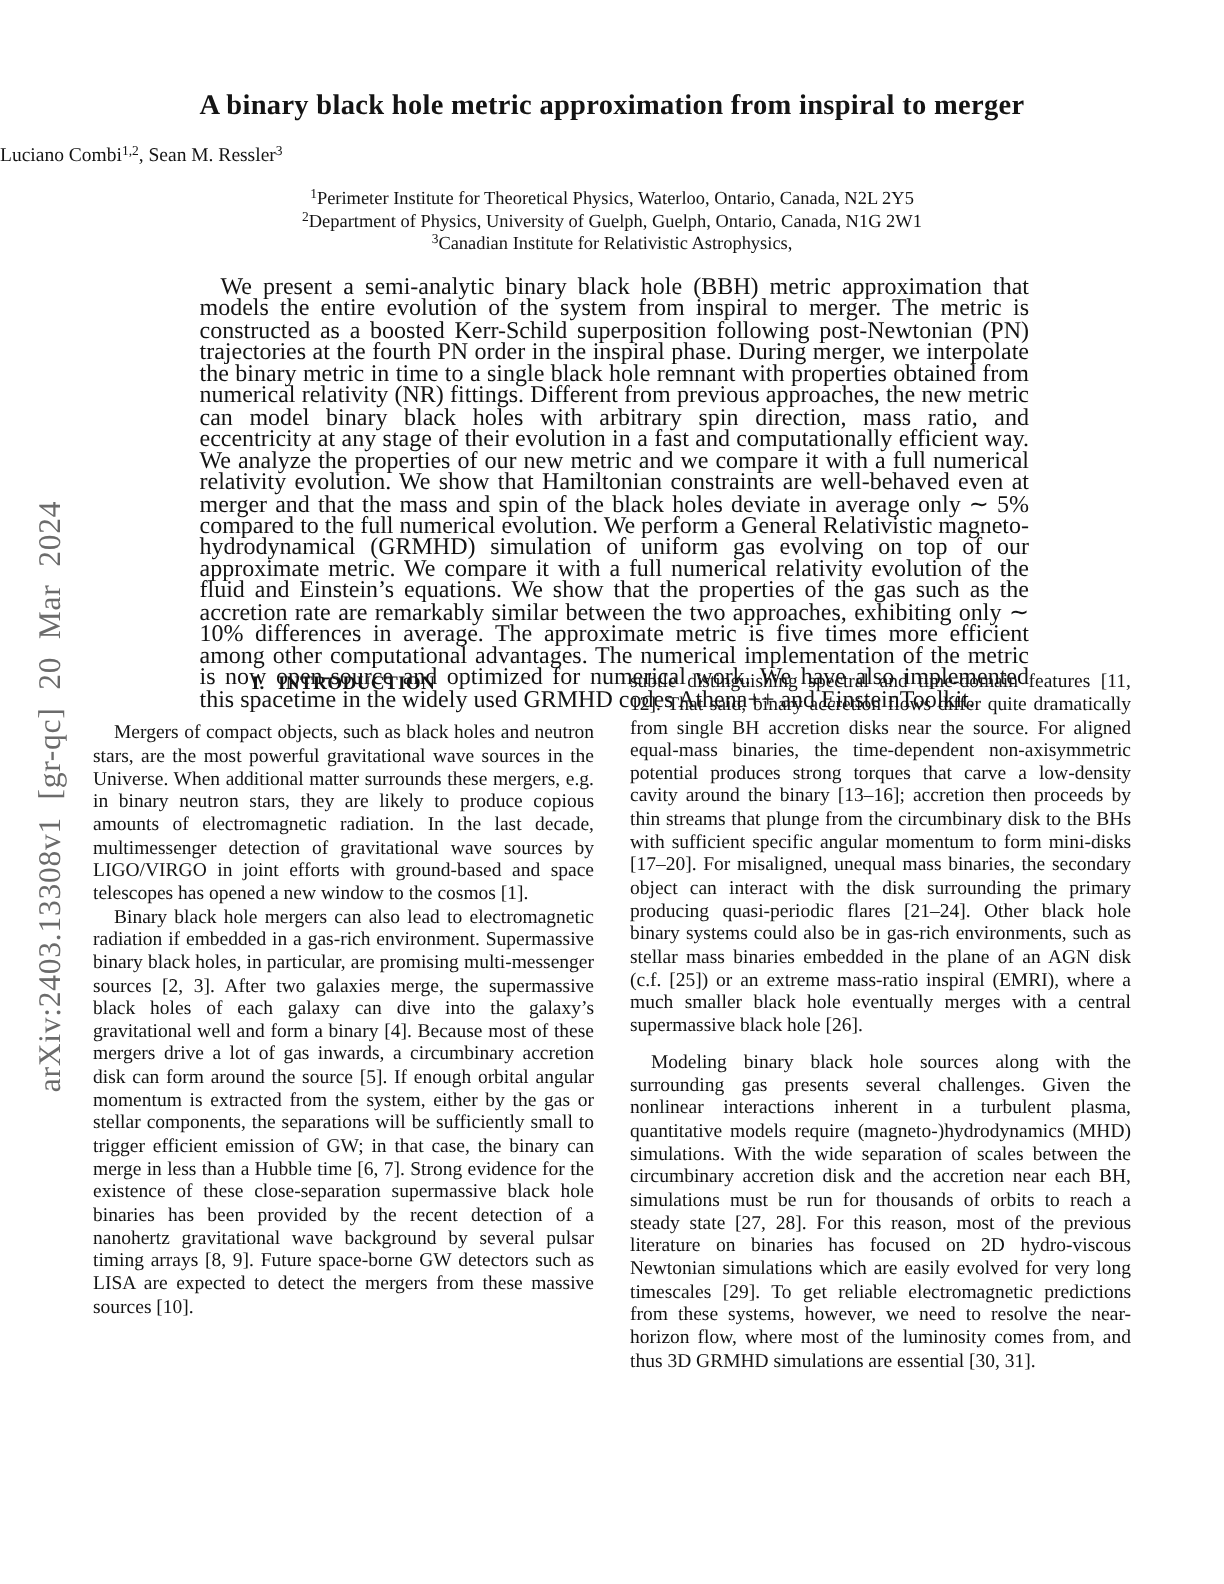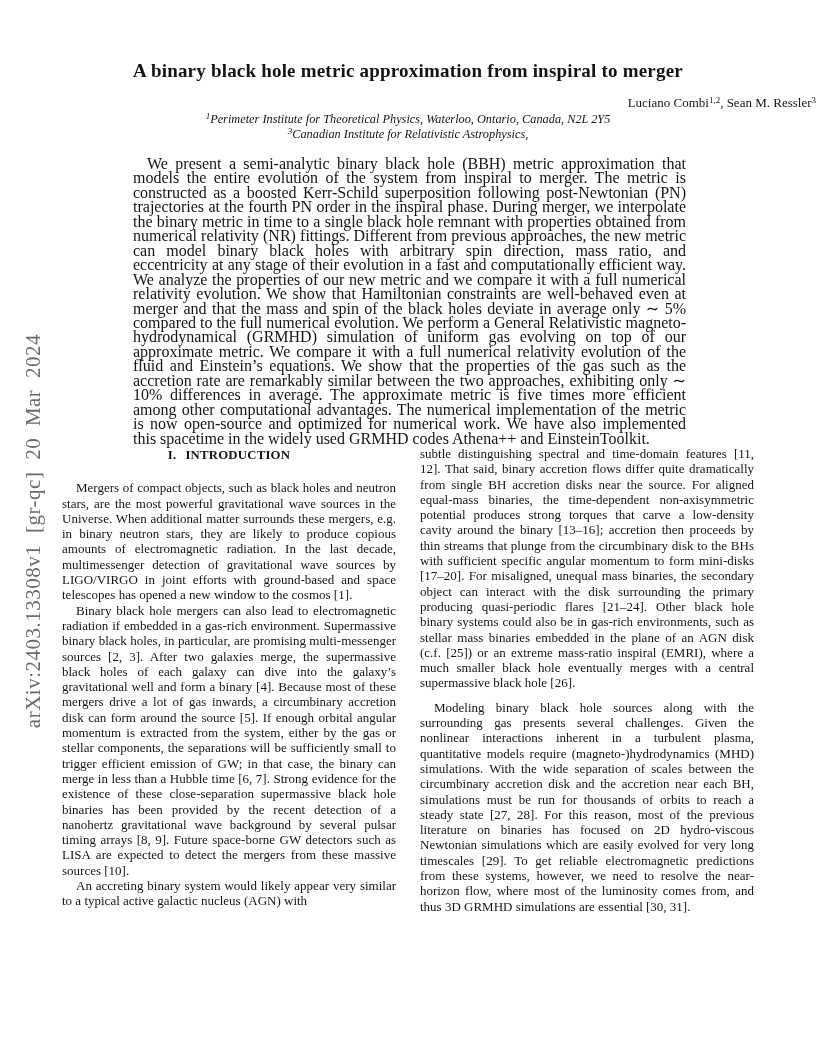--- a/index.html
+++ b/index.html
@@ -34,33 +34,31 @@
   header { padding-top: 60px; }
   .title {
     margin: 0 70px;
     text-align: center;
     font-size: 19px;
     font-weight: bold;
     letter-spacing: 0.2px;
   }
   .authors {
     margin-top: 13px;
-    text-align: right;
+    text-align: left;
     font-size: 13px;
-    padding-left: 20px;
   }
   sup.sx {
     font-size: 9px;
     line-height: 0;
     vertical-align: 4px;
   }
   .affiliations {
-    margin-top: 1px;
+    margin-top: 14px;
     text-align: center;
-    font-style: italic;
     font-size: 12.3px;
     line-height: 15px;
   }
   .abstract {
     margin: 15px 130px 0 133px;
     font-size: 16px;
     line-height: 14.45px;
     text-align: justify;
   }
   .abstract p { margin: 0; text-indent: 14px; }
@@ -99,35 +97,35 @@
 
   <div class="arxiv-stamp">arXiv:2403.13308v1 [gr-qc] 20 Mar 2024</div>
 
   <header>
     <h1 class="title">A binary black hole metric approximation from inspiral to merger</h1>
 
     <div class="authors"><span>Luciano Combi</span><sup class="sx">1,2</sup><span>, </span><span>Sean M. Ressler</span><sup class="sx">3</sup></div>
 
     <div class="affiliations">
       <div><sup class="sx">1</sup><span>Perimeter Institute for Theoretical Physics, Waterloo, Ontario, Canada, N2L 2Y5</span></div>
+      <div><sup class="sx">2</sup><span>Department of Physics, University of Guelph, Guelph, Ontario, Canada, N1G 2W1</span></div>
       <div><sup class="sx">3</sup><span>Canadian Institute for Relativistic Astrophysics,</span></div>
     </div>
   </header>
 
   <section class="abstract">
     <p>We present a semi-analytic binary black hole (BBH) metric approximation that models the entire evolution of the system from inspiral to merger. The metric is constructed as a boosted Kerr-Schild superposition following post-Newtonian (PN) trajectories at the fourth PN order in the inspiral phase. During merger, we interpolate the binary metric in time to a single black hole remnant with properties obtained from numerical relativity (NR) fittings. Different from previous approaches, the new metric can model binary black holes with arbitrary spin direction, mass ratio, and eccentricity at any stage of their evolution in a fast and computationally efficient way. We analyze the properties of our new metric and we compare it with a full numerical relativity evolution. We show that Hamiltonian constraints are well-behaved even at merger and that the mass and spin of the black holes deviate in average only ∼ 5% compared to the full numerical evolution. We perform a General Relativistic magneto-hydrodynamical (GRMHD) simulation of uniform gas evolving on top of our approximate metric. We compare it with a full numerical relativity evolution of the fluid and Einstein’s equations. We show that the properties of the gas such as the accretion rate are remarkably similar between the two approaches, exhibiting only ∼ 10% differences in average. The approximate metric is five times more efficient among other computational advantages. The numerical implementation of the metric is now open-source and optimized for numerical work. We have also implemented this spacetime in the widely used GRMHD codes Athena++ and EinsteinToolkit.</p>
   </section>
 
   <div class="cols">
 
     <div class="col">
       <h2 class="sec-heading"><span class="sec-num">I.</span><span>INTRODUCTION</span></h2>
       <p class="indent">Mergers of compact objects, such as black holes and neutron stars, are the most powerful gravitational wave sources in the Universe. When additional matter surrounds these mergers, e.g. in binary neutron stars, they are likely to produce copious amounts of electromagnetic radiation. In the last decade, multimessenger detection of gravitational wave sources by LIGO/VIRGO in joint efforts with ground-based and space telescopes has opened a new window to the cosmos [1].</p>
       <p class="indent">Binary black hole mergers can also lead to electromagnetic radiation if embedded in a gas-rich environment. Supermassive binary black holes, in particular, are promising multi-messenger sources [2, 3]. After two galaxies merge, the supermassive black holes of each galaxy can dive into the galaxy’s gravitational well and form a binary [4]. Because most of these mergers drive a lot of gas inwards, a circumbinary accretion disk can form around the source [5]. If enough orbital angular momentum is extracted from the system, either by the gas or stellar components, the separations will be sufficiently small to trigger efficient emission of GW; in that case, the binary can merge in less than a Hubble time [6, 7]. Strong evidence for the existence of these close-separation supermassive black hole binaries has been provided by the recent detection of a nanohertz gravitational wave background by several pulsar timing arrays [8, 9]. Future space-borne GW detectors such as LISA are expected to detect the mergers from these massive sources [10].</p>
-      <p class="indent">An accreting binary system would likely appear very similar to a typical active galactic nucleus (AGN) with</p>
     </div>
 
     <div class="col">
       <p>subtle distinguishing spectral and time-domain features [11, 12]. That said, binary accretion flows differ quite dramatically from single BH accretion disks near the source. For aligned equal-mass binaries, the time-dependent non-axisymmetric potential produces strong torques that carve a low-density cavity around the binary [13–16]; accretion then proceeds by thin streams that plunge from the circumbinary disk to the BHs with sufficient specific angular momentum to form mini-disks [17–20]. For misaligned, unequal mass binaries, the secondary object can interact with the disk surrounding the primary producing quasi-periodic flares [21–24]. Other black hole binary systems could also be in gas-rich environments, such as stellar mass binaries embedded in the plane of an AGN disk (c.f. [25]) or an extreme mass-ratio inspiral (EMRI), where a much smaller black hole eventually merges with a central supermassive black hole [26].</p>
       <p class="indent pgap">Modeling binary black hole sources along with the surrounding gas presents several challenges. Given the nonlinear interactions inherent in a turbulent plasma, quantitative models require (magneto-)hydrodynamics (MHD) simulations. With the wide separation of scales between the circumbinary accretion disk and the accretion near each BH, simulations must be run for thousands of orbits to reach a steady state [27, 28]. For this reason, most of the previous literature on binaries has focused on 2D hydro-viscous Newtonian simulations which are easily evolved for very long timescales [29]. To get reliable electromagnetic predictions from these systems, however, we need to resolve the near-horizon flow, where most of the luminosity comes from, and thus 3D GRMHD simulations are essential [30, 31].</p>
     </div>
 
   </div>
 
 </div>

